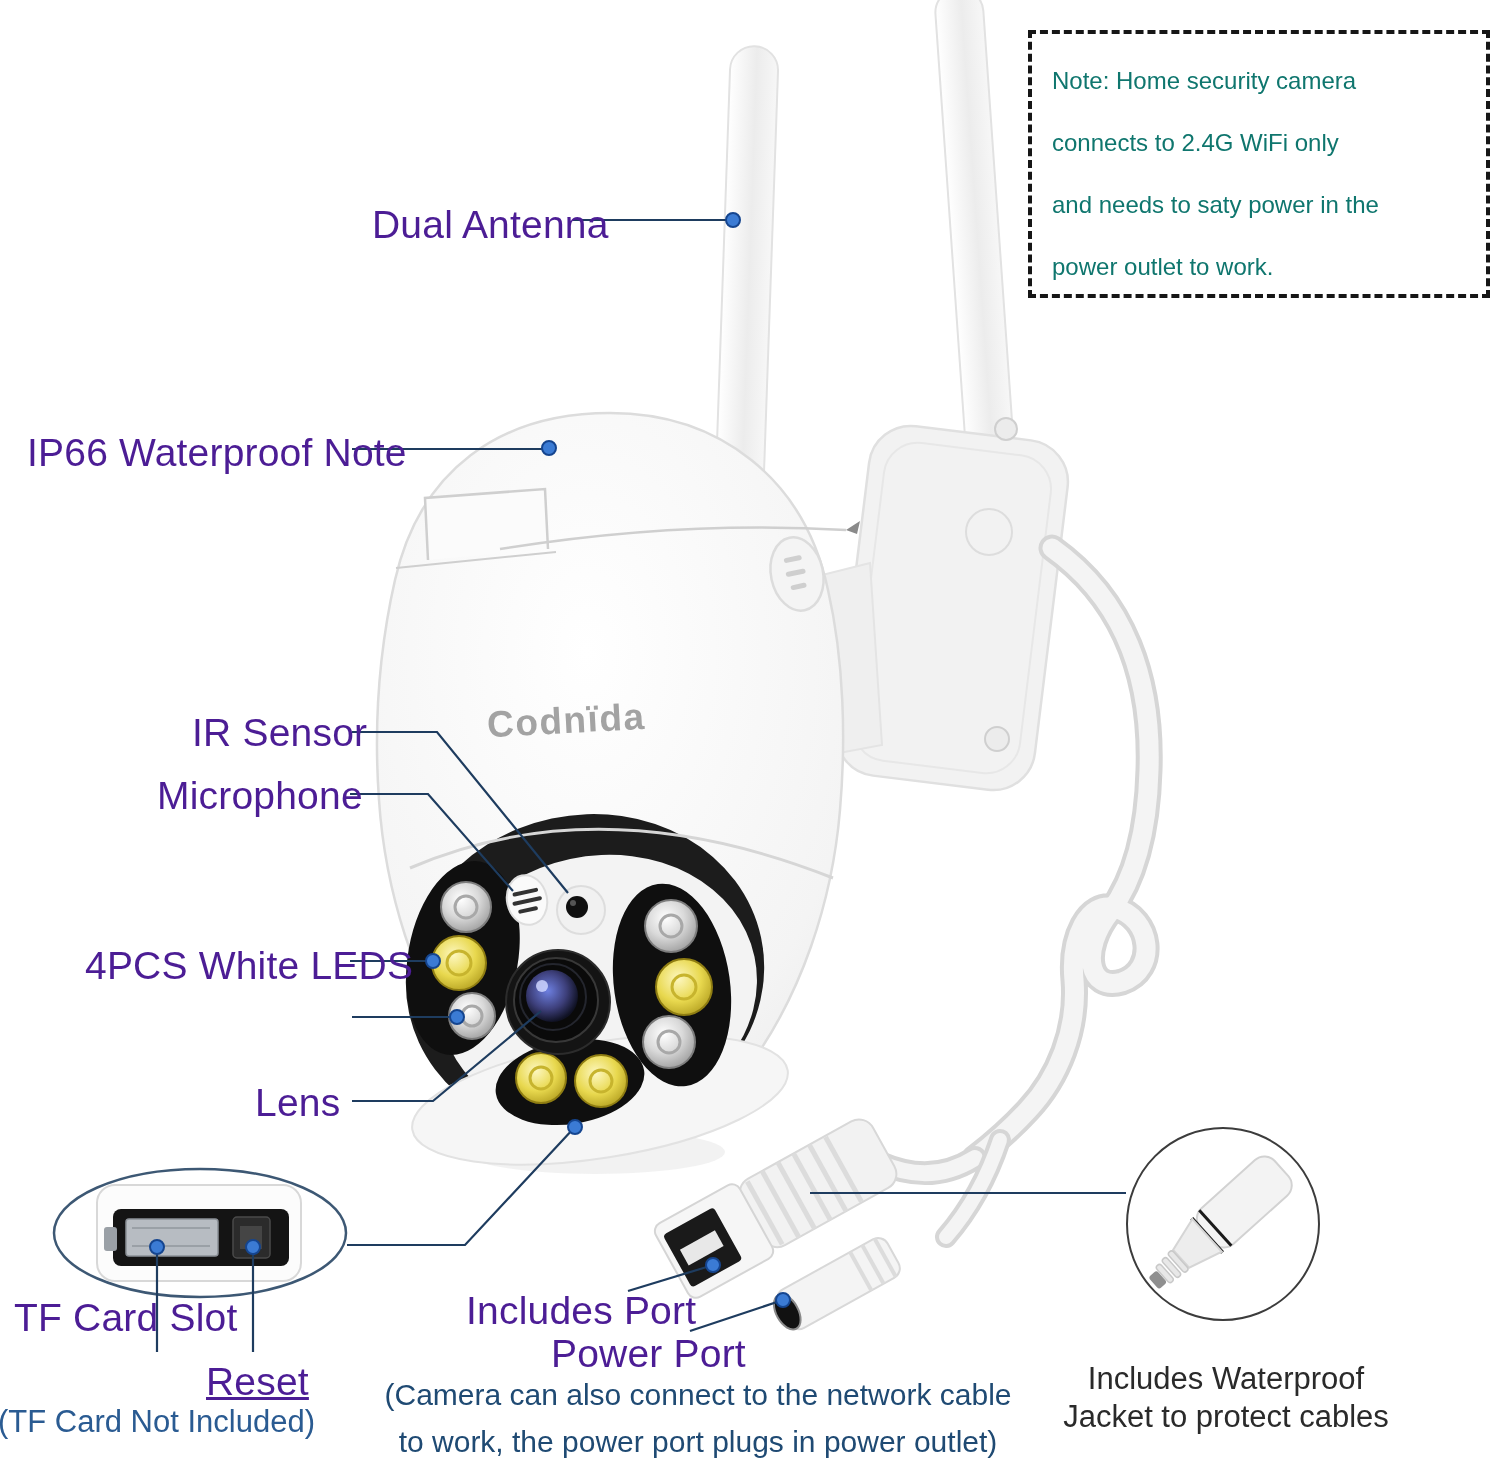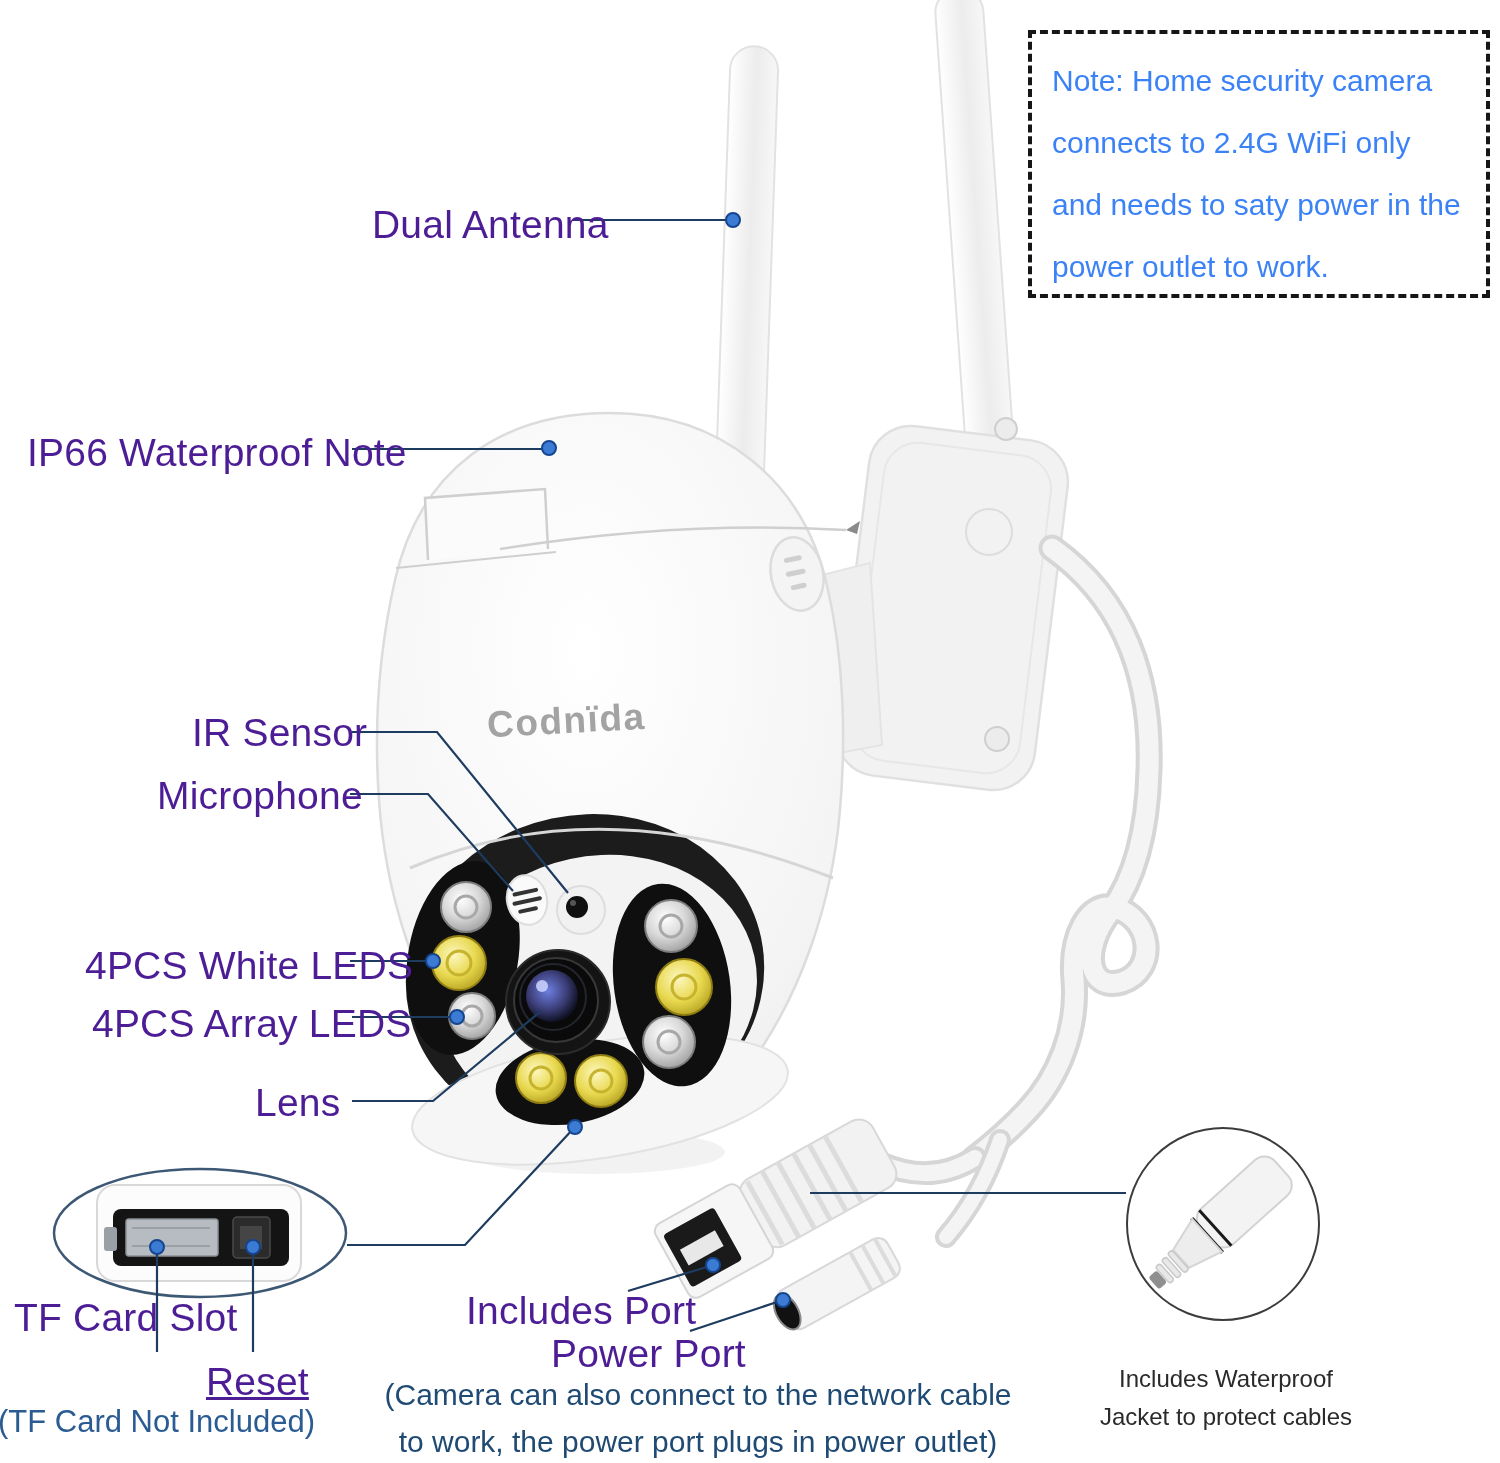--- a/index.html
+++ b/index.html
@@ -2,26 +2,26 @@
 <html><head>
 <meta charset="utf-8">
 <style>
   html,body{margin:0;padding:0;background:#ffffff;}
   #canvas{position:relative;width:1500px;height:1463px;background:#ffffff;overflow:hidden;
           font-family:"Liberation Sans", sans-serif;}
   #art{position:absolute;left:0;top:0;z-index:1;}
   .lbl{position:absolute;z-index:3;font-size:39px;color:#4c1d95;white-space:nowrap;letter-spacing:0.2px;}
   .note-box{position:absolute;z-index:3;left:1028px;top:30px;width:462px;height:268px;
             border:4px dashed #161616;box-sizing:border-box;padding:16px 0 0 20px;}
-  .note-line{font-size:30px;line-height:62px;color:#3b82f6;white-space:nowrap;}
+  .note-line{font-size:24px;line-height:62px;color:#0f766e;white-space:nowrap;}
   .blue-note{position:absolute;z-index:3;left:368px;top:1371px;width:660px;text-align:center;
              color:#1f4a73;font-size:30px;line-height:47px;}
   .tf-note{position:absolute;z-index:3;left:-2px;top:1404px;color:#2a5b92;font-size:31px;white-space:nowrap;}
   .wp-note{position:absolute;z-index:3;left:1036px;top:1360px;width:380px;text-align:center;
-           color:#2a2a2a;font-size:24px;line-height:38px;}
+           color:#2a2a2a;font-size:31px;line-height:38px;}
   .brand{position:absolute;z-index:2;left:487px;top:700px;font-size:37px;font-weight:bold;
          color:#a3a3a3;letter-spacing:1.5px;transform:rotate(-3deg);}
 </style>
 </head>
 <body>
 
 <div id="canvas">
 
 <svg id="art" width="1500" height="1463" viewBox="0 0 1500 1463">
   <defs>
@@ -245,21 +245,20 @@
   <div class="note-line">power outlet to work.</div>
 </div>
 
 <div class="brand">Codnïda</div>
 
 <div class="lbl" style="left:372px;top:203px;">Dual Antenna</div>
 <div class="lbl" style="left:27px;top:431px;">IP66 Waterproof Note</div>
 <div class="lbl" style="left:192px;top:711px;">IR Sensor</div>
 <div class="lbl" style="left:157px;top:774px;">Microphone</div>
 <div class="lbl" style="left:85px;top:944px;">4PCS White LEDS</div>
-<div class="lbl" style="left:92px;top:1002px;">4PCS Array LEDS</div>
 <div class="lbl" style="left:255px;top:1081px;">Lens</div>
 <div class="lbl" style="left:466px;top:1289px;">Includes Port</div>
 <div class="lbl" style="left:551px;top:1332px;">Power Port</div>
 <div class="lbl" style="left:14px;top:1296px;">TF Card Slot</div>
 <div class="lbl" style="left:206px;top:1360px;text-decoration:underline;">Reset</div>
 
 <div class="tf-note">(TF Card Not Included)</div>
 
 <div class="blue-note">
   <div>(Camera can also connect to the network cable</div>

